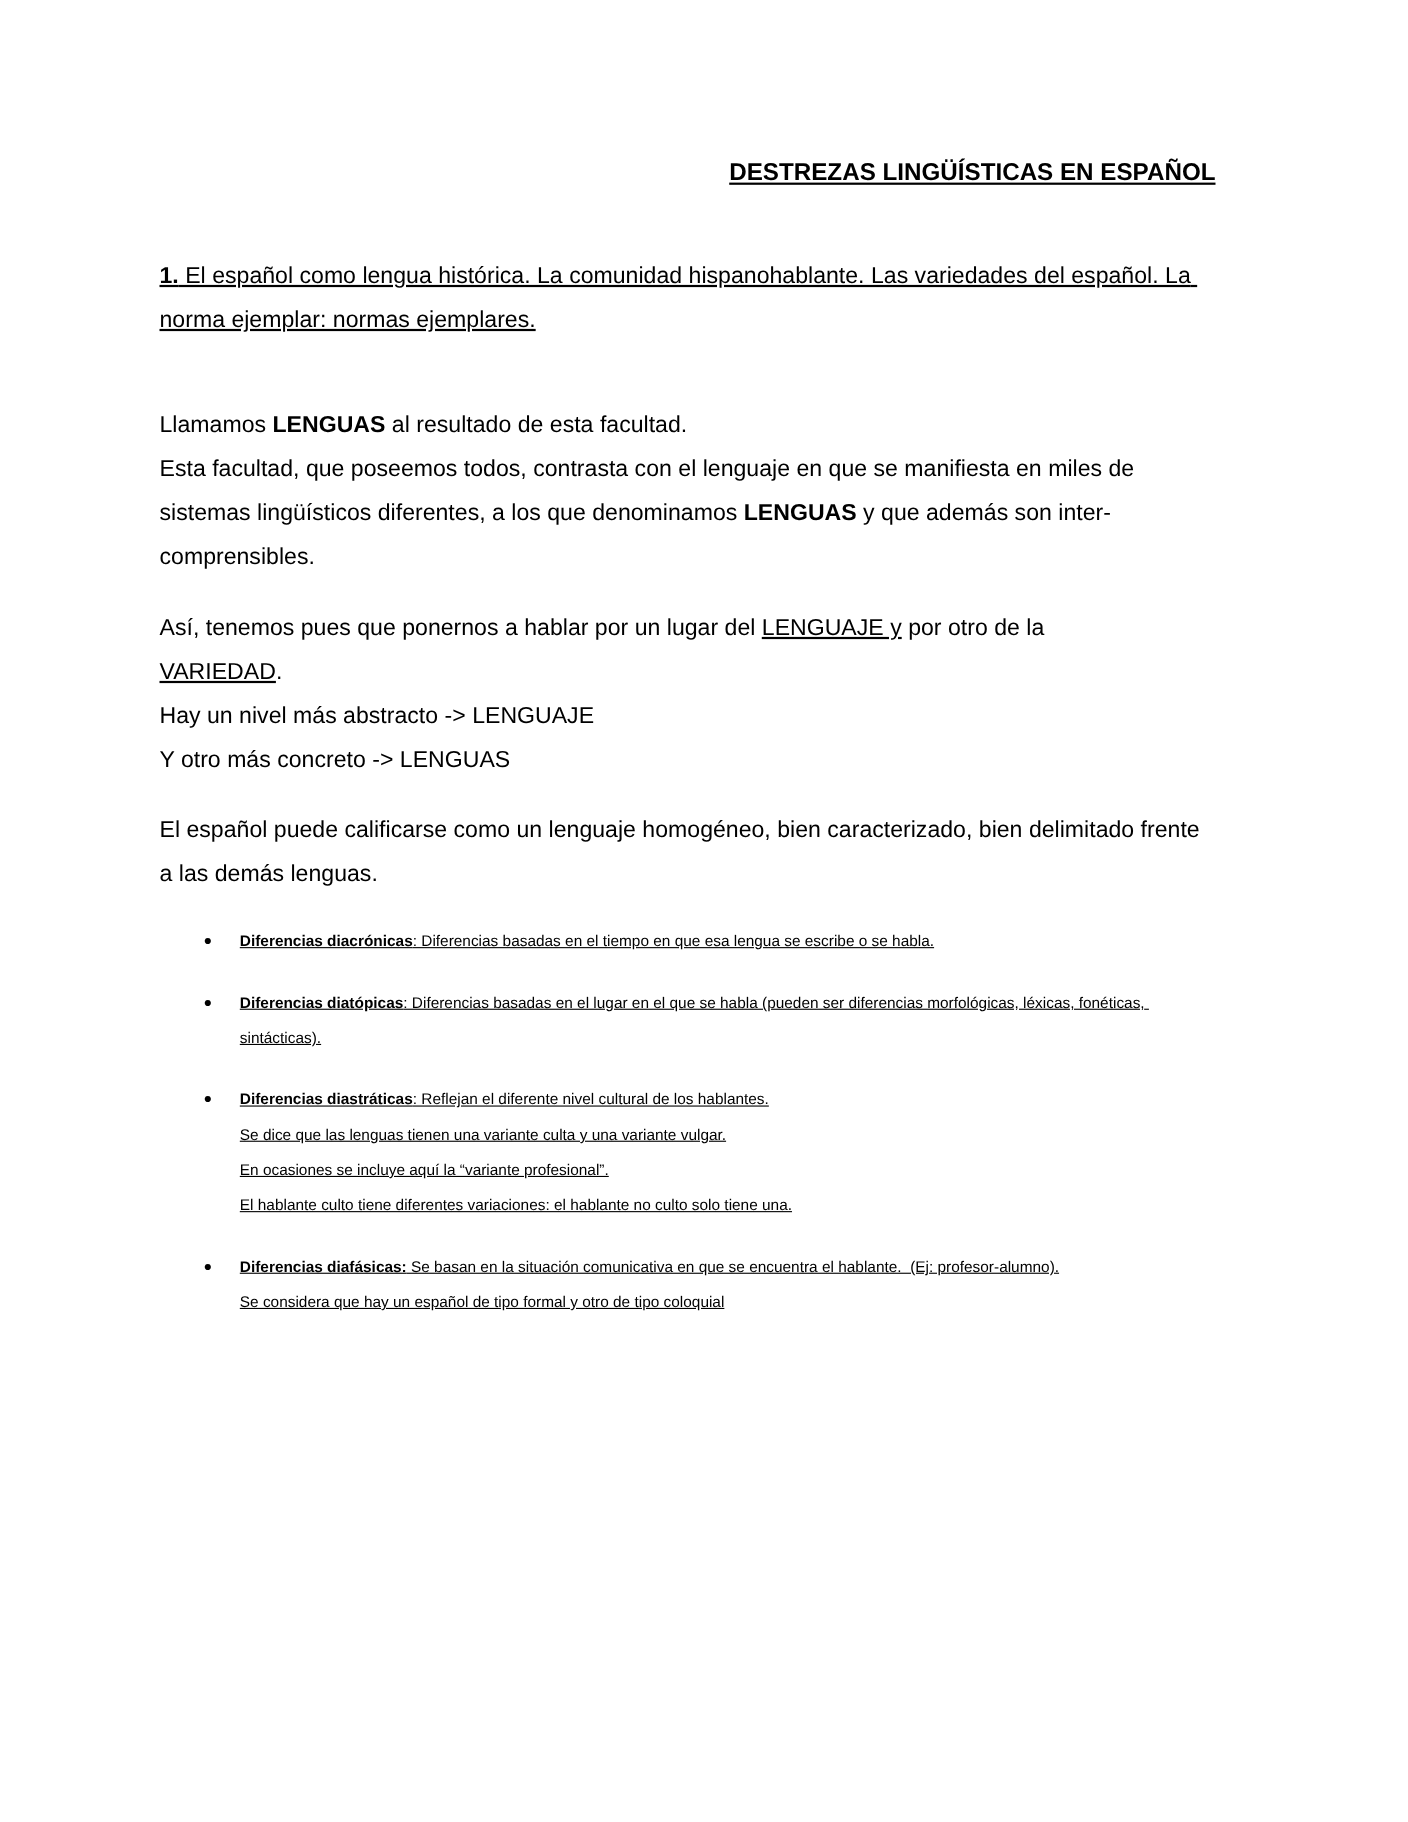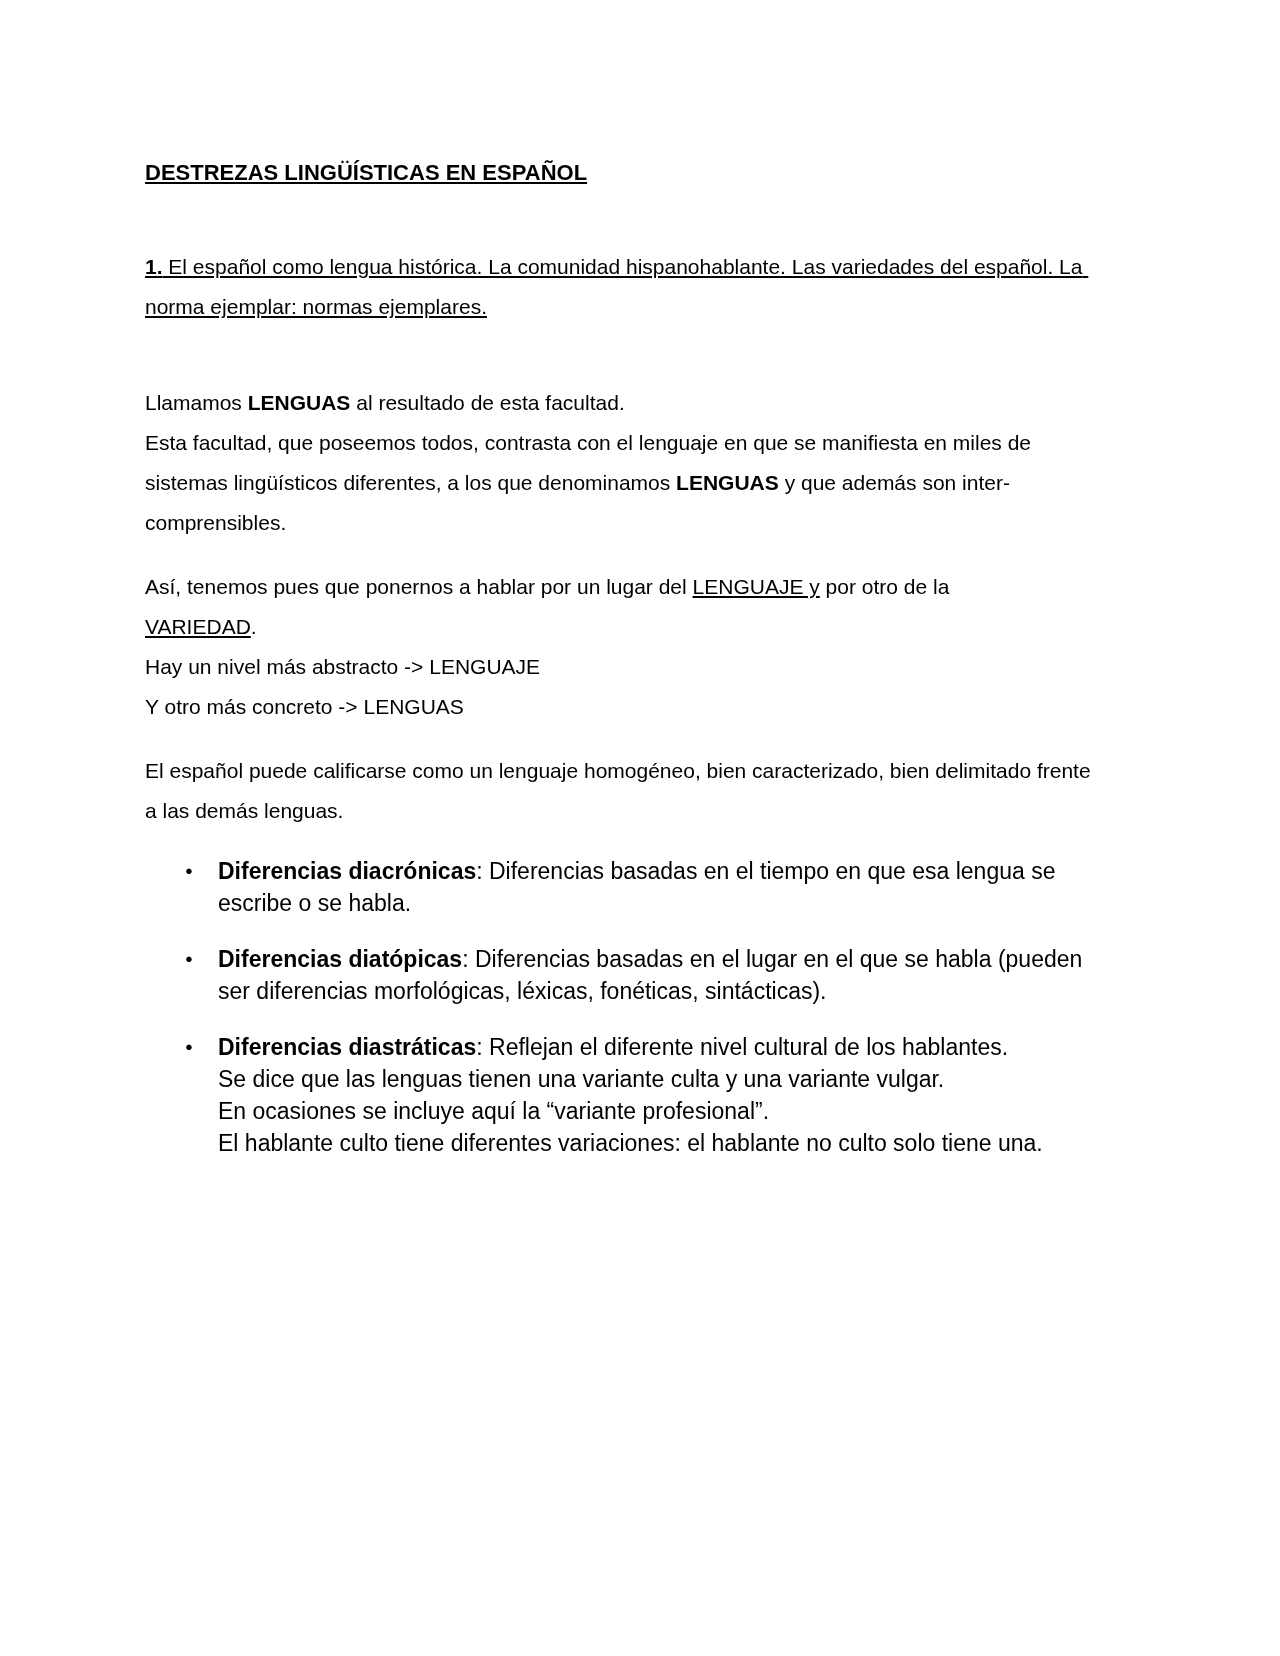--- a/index.html
+++ b/index.html
@@ -18,47 +18,48 @@
     box-sizing: border-box;
     width: 1280px;
     height: 1656px;
     padding: 143px 175px 40px 145px;
     background: #ffffff;
   }
   .title {
     font-size: 22px;
     line-height: 28px;
     font-weight: bold;
-    text-align: left;
+    text-align: right;
     text-decoration: underline;
-    margin: 16px 0 60px 0;
+    margin: 0 0 60px 0;
   }
   p.para {
     font-size: 21px;
     line-height: 40px;
     margin: 0 0 24px 0;
     white-space: pre-wrap;
   }
   p.heading {
     margin-bottom: 56px;
   }
   .b { font-weight: bold; }
   .u { text-decoration: underline; }
   ul.bullets {
     list-style: none;
     margin: 6px 0 0 0;
     padding: 0;
   }
   ul.bullets li {
     position: relative;
-    font-size: 23px;
+    font-size: 14px;
     line-height: 32px;
     margin: 0 0 24px 0;
     padding-left: 73px;
     white-space: pre-wrap;
+    text-decoration: underline;
   }
   ul.bullets li::before {
     content: "\25CF";
     position: absolute;
     left: 40px;
     top: 0;
     font-size: 13px;
     line-height: 32px;
   }
 </style>
@@ -83,15 +84,17 @@
   <p class="para"><span>El español puede calificarse como un lenguaje homogéneo, bien caracterizado, bien delimitado frente a las demás lenguas.</span></p>
 
 
   <ul class="bullets">
     <li><span class="b">Diferencias diacrónicas</span><span>: Diferencias basadas en el tiempo en que esa lengua se escribe o se habla.</span></li>
     <li><span class="b">Diferencias diatópicas</span><span>: Diferencias basadas en el lugar en el que se habla (pueden ser diferencias morfológicas, léxicas, fonéticas, sintácticas).</span></li>
     <li><span class="b">Diferencias diastráticas</span><span>: Reflejan el diferente nivel cultural de los hablantes.
 Se dice que las lenguas tienen una variante culta y una variante vulgar.
 En ocasiones se incluye aquí la “variante profesional”.
 El hablante culto tiene diferentes variaciones: el hablante no culto solo tiene una.</span></li>
+    <li><span class="b">Diferencias diafásicas:</span><span> Se basan en la situación comunicativa en que se encuentra el hablante.  (Ej: profesor-alumno).
+Se considera que hay un español de tipo formal y otro de tipo coloquial</span></li>
   </ul>
 
 </div>
 
 </body></html>

